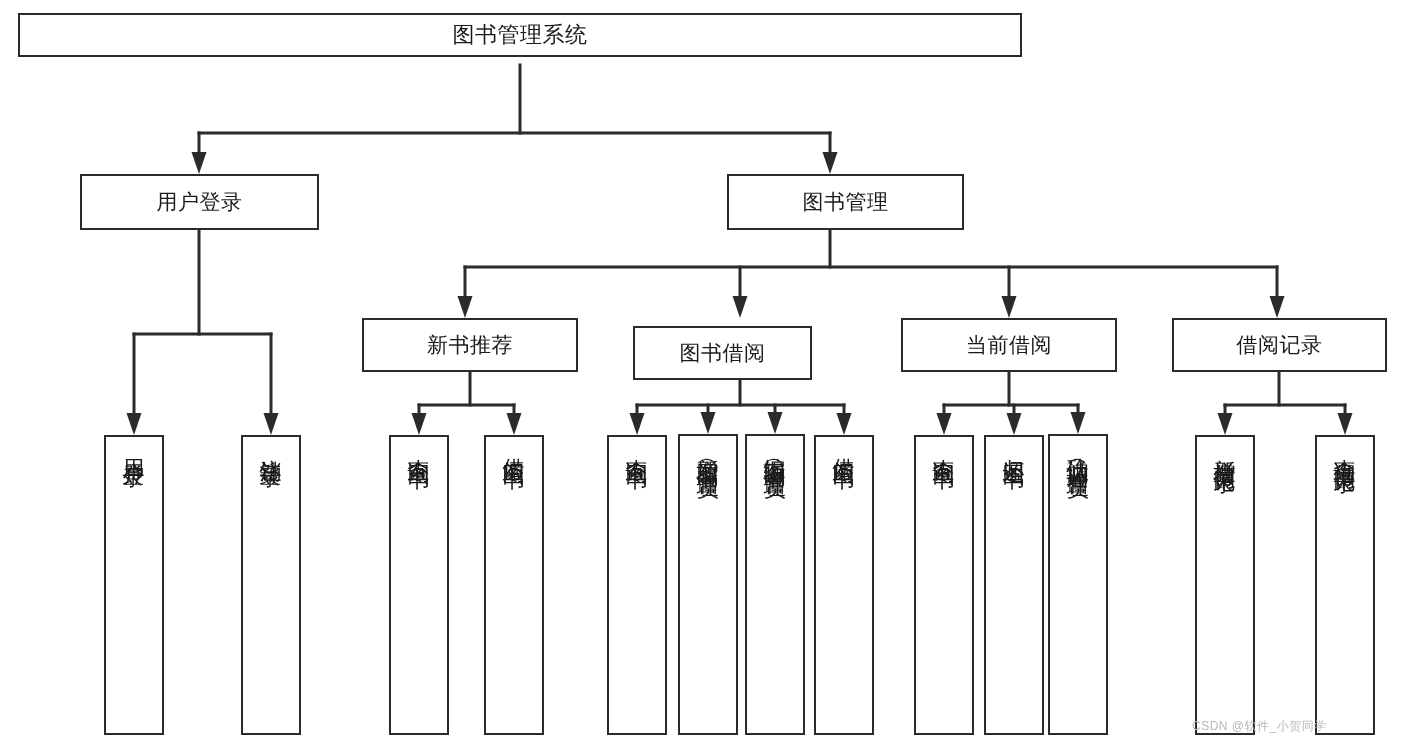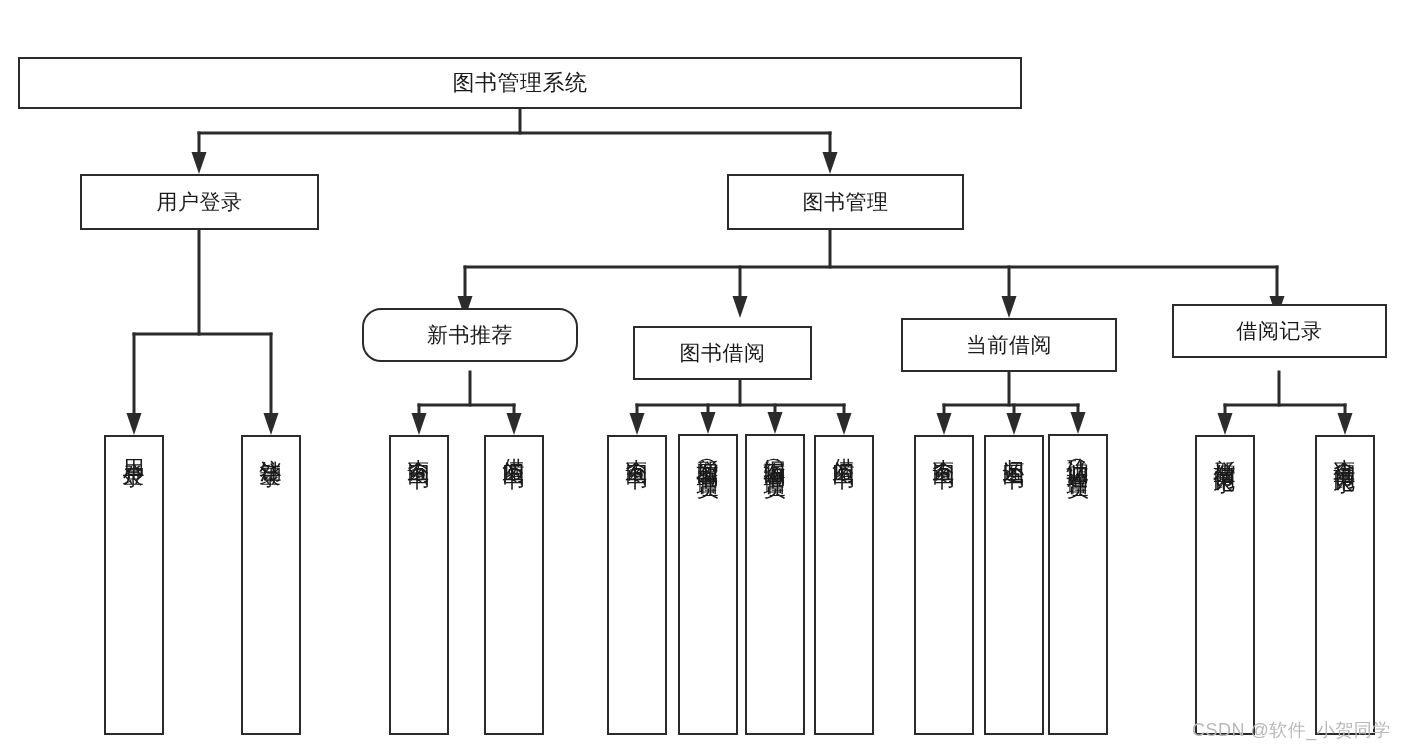--- a/index.html
+++ b/index.html
@@ -59,21 +59,21 @@
     text-orientation: upright;
     font-size: 22px;
     line-height: 1.05;
     letter-spacing: 3px;
     white-space: nowrap;
   }
   .node.root .label { font-size: 22px; }
   #watermark {
     position: absolute;
     color: #b8b8b8;
-    font-size: 18px;
+    font-size: 12px;
     letter-spacing: 0.5px;
     white-space: nowrap;
     user-select: none;
   }
 </style>
 </head>
 <body>
 
 <div id="diagram-root">
   <svg class="connectors" viewBox="0 0 1405 747" width="1405" height="747" xmlns="http://www.w3.org/2000/svg">
@@ -128,39 +128,39 @@
         <polygon points="767.5,412 782.5,412 775,434" fill="#2b2b2b"></polygon>
         <polygon points="836.5,413 851.5,413 844,435" fill="#2b2b2b"></polygon>
         <polygon points="936.5,413 951.5,413 944,435" fill="#2b2b2b"></polygon>
         <polygon points="1006.5,413 1021.5,413 1014,435" fill="#2b2b2b"></polygon>
         <polygon points="1070.5,412 1085.5,412 1078,434" fill="#2b2b2b"></polygon>
         <polygon points="1217.5,413 1232.5,413 1225,435" fill="#2b2b2b"></polygon>
         <polygon points="1337.5,413 1352.5,413 1345,435" fill="#2b2b2b"></polygon>
       </g>
   </svg>
   <div id="nodes-layer">
-      <div class="node horizontal root" style="left: 18px; top: 13px; width: 1004px; height: 52px; margin-top: 44px;">
+      <div class="node horizontal root" style="left: 18px; top: 13px; width: 1004px; height: 44px;">
         <span class="label">图书管理系统</span>
       </div>
       <div class="node horizontal level2" style="left: 80px; top: 174px; width: 239px; height: 56px;">
         <span class="label">用户登录</span>
       </div>
       <div class="node horizontal level2" style="left: 727px; top: 174px; width: 237px; height: 56px;">
         <span class="label">图书管理</span>
       </div>
-      <div class="node horizontal level3" style="left: 362px; top: 308px; width: 216px; height: 54px; border-radius: 19px;">
+      <div class="node horizontal level3" style="left: 362px; top: 318px; width: 216px; height: 54px;">
         <span class="label">新书推荐</span>
       </div>
       <div class="node horizontal level3" style="left: 633px; top: 326px; width: 179px; height: 54px;">
         <span class="label">图书借阅</span>
       </div>
       <div class="node horizontal level3" style="left: 901px; top: 318px; width: 216px; height: 54px; align-items: center;">
         <span class="label">当前借阅</span>
       </div>
-      <div class="node horizontal level3" style="left: 1172px; top: 304px; width: 215px; height: 54px; align-items: center;">
+      <div class="node horizontal level3" style="left: 1172px; top: 318px; width: 215px; height: 54px; align-items: center;">
         <span class="label">借阅记录</span>
       </div>
       <div class="node vertical leaf" style="left: 104px; top: 435px; width: 60px; height: 300px;">
         <span class="label">用户登录</span>
       </div>
       <div class="node vertical leaf" style="left: 241px; top: 435px; width: 60px; height: 300px;">
         <span class="label">注销登录</span>
       </div>
       <div class="node vertical leaf" style="left: 389px; top: 435px; width: 60px; height: 300px;">
         <span class="label">查询图书</span>

